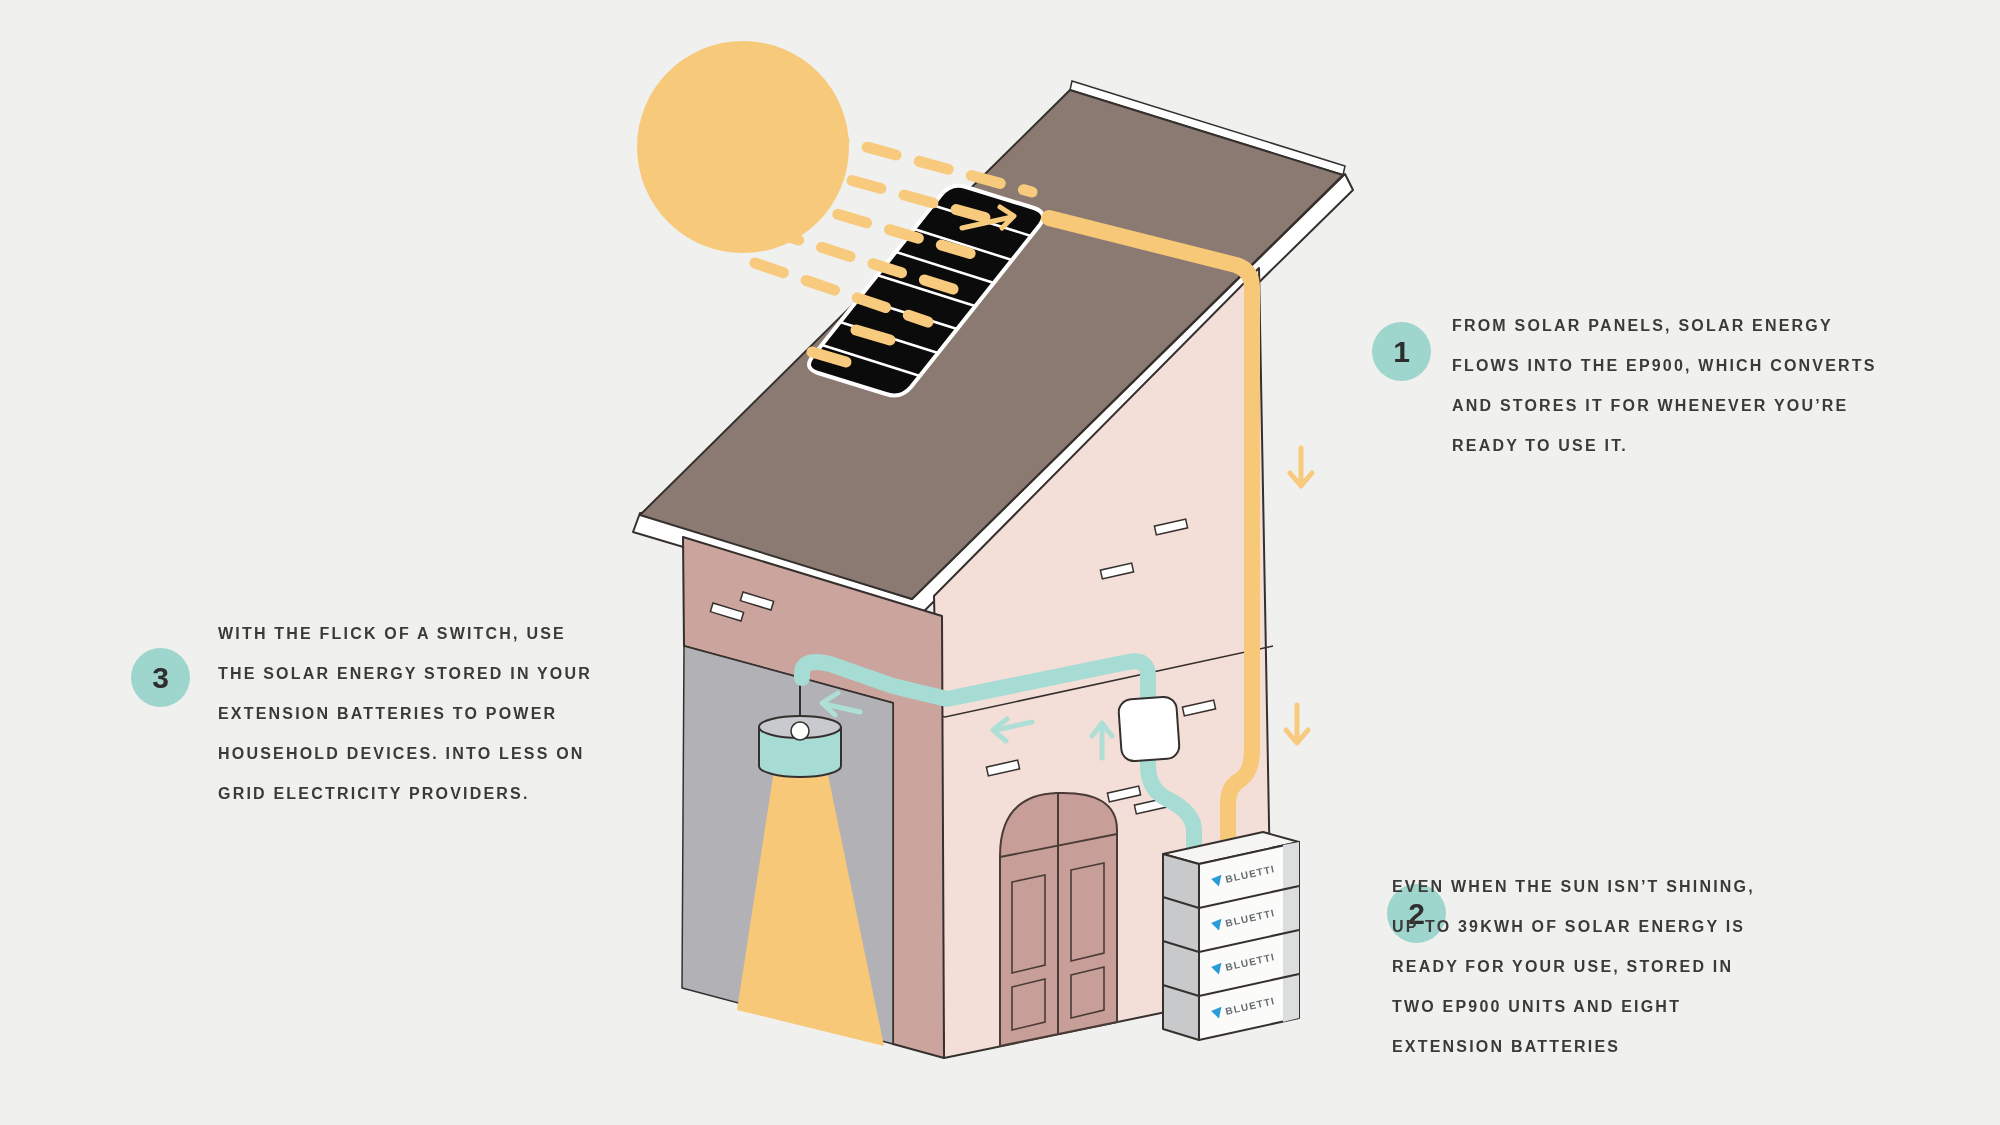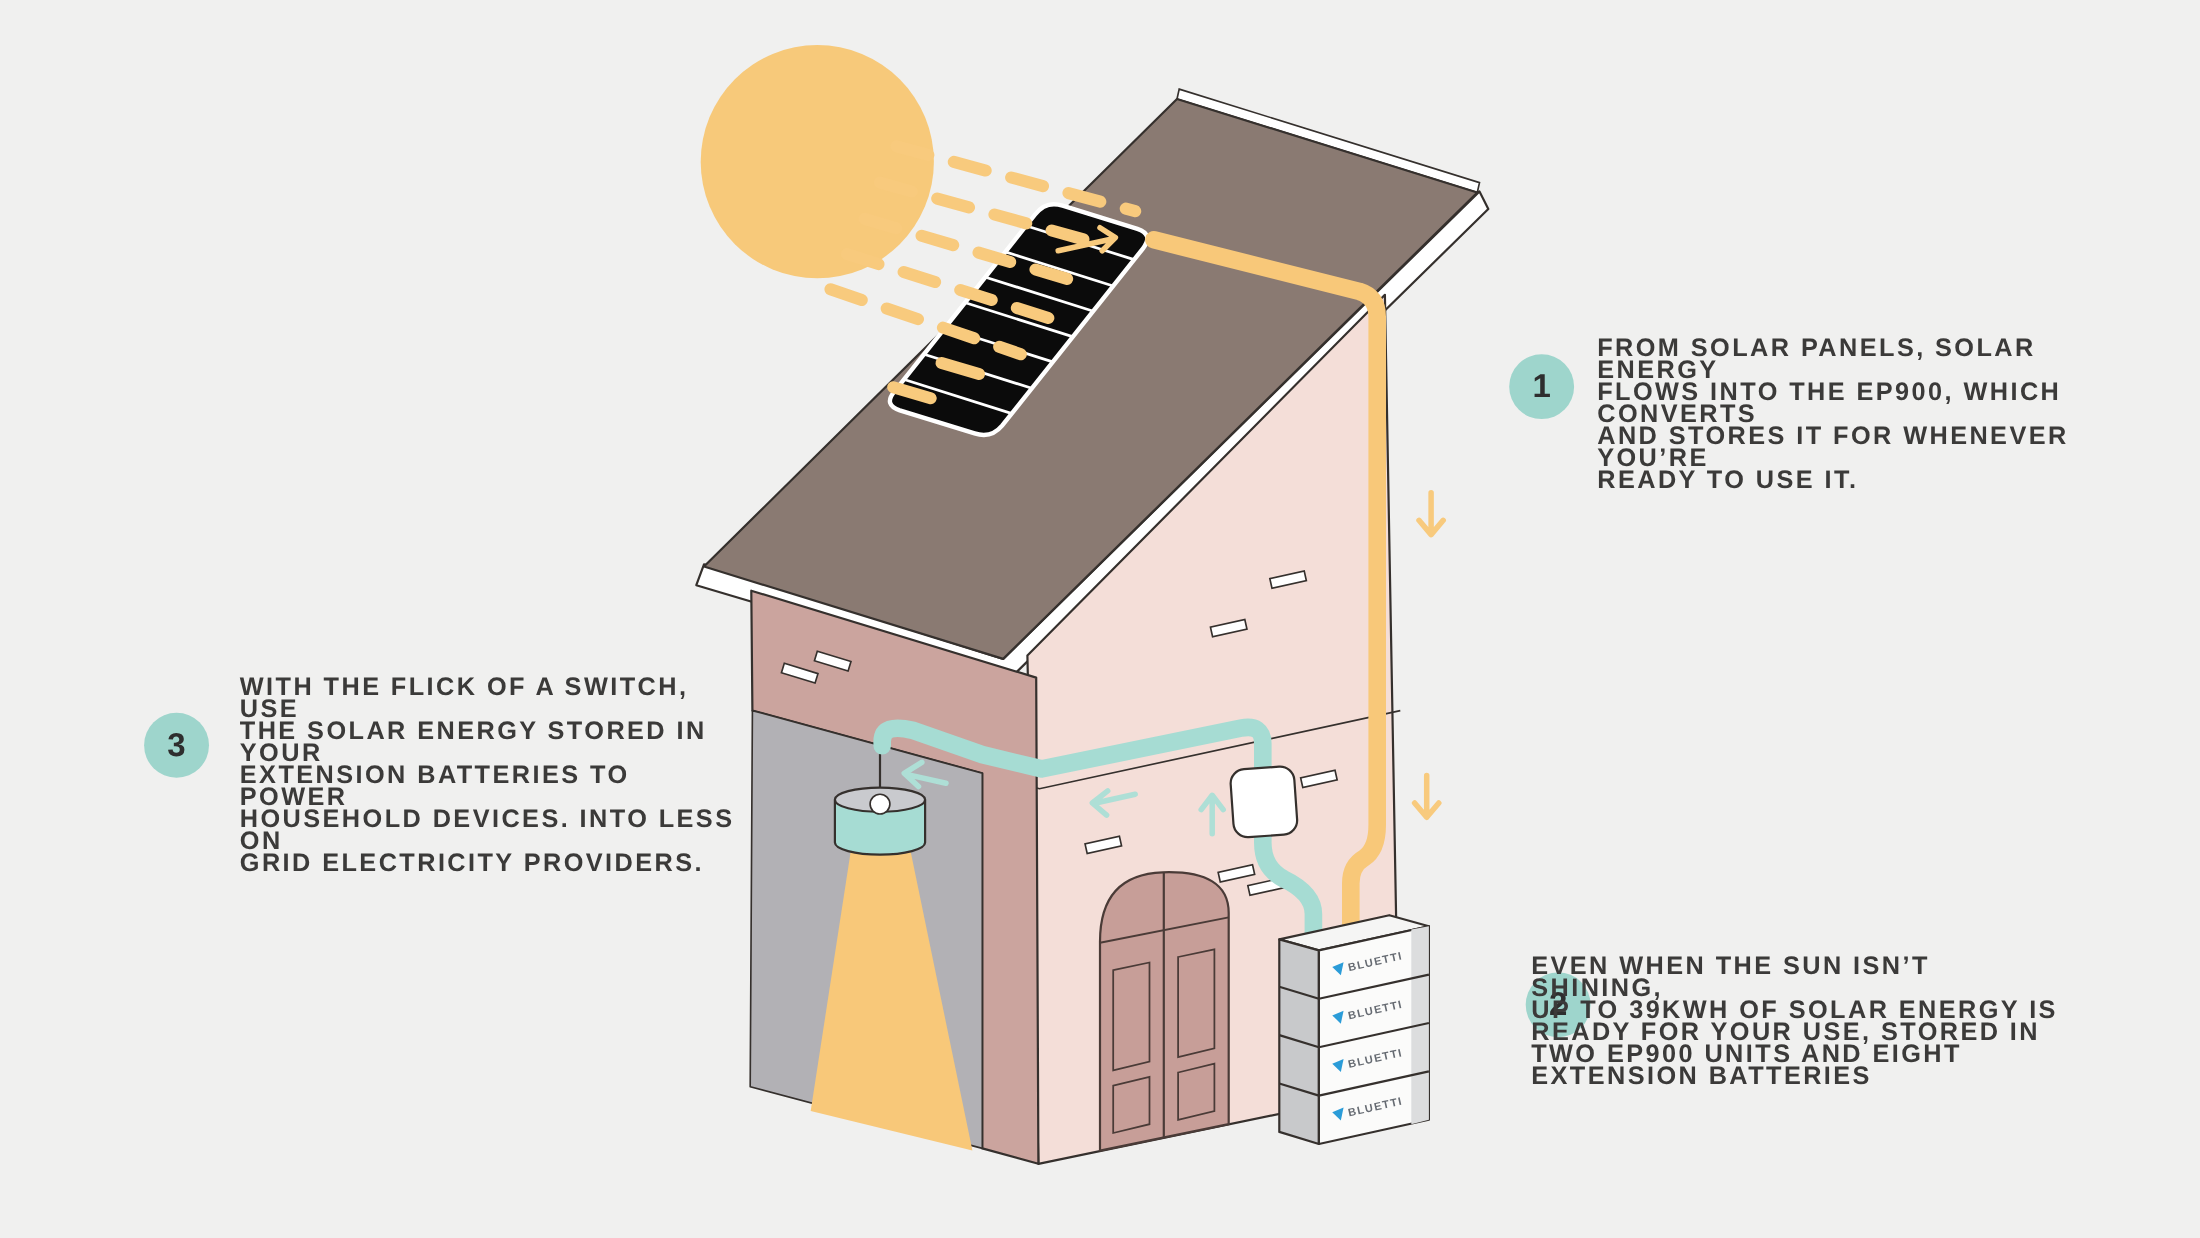--- a/index.html
+++ b/index.html
@@ -9,22 +9,22 @@
     --badge:#9ED5CC; --text:#3B3A39; --outline:#35302D;
     --battery_white:#FBFBFA; --battery_gray:#C8C9CB; --battery_strip:#DCDDDE;
     --logo_blue:#2B9CD8; --logo_text:#666B72;
   }
   *{margin:0;padding:0;box-sizing:border-box}
   html,body{width:2000px;height:1125px}
   body{background:var(--bg);font-family:"Liberation Sans",sans-serif;overflow:hidden}
   .stage{position:relative;width:2000px;height:1125px;background:var(--bg)}
   .stage svg{position:absolute;inset:0}
   .callout-text{
-    position:absolute;color:var(--text);font-size:23px;font-weight:bold;
-    letter-spacing:2.2px;line-height:20px;white-space:pre-line;
+    position:absolute;color:var(--text);font-size:16px;font-weight:bold;
+    letter-spacing:2.2px;line-height:40px;white-space:pre-line;
   }
   .badge{
     position:absolute;width:59px;height:59px;border-radius:50%;
     background:var(--badge);display:flex;align-items:center;justify-content:center;
     color:#2E2E2E;font-size:30px;font-weight:bold;
   }
   
   .ln{stroke:var(--outline);fill:none}
   .brick{fill:#FFFFFF;stroke:var(--outline);stroke-width:1.5}
 </style>

